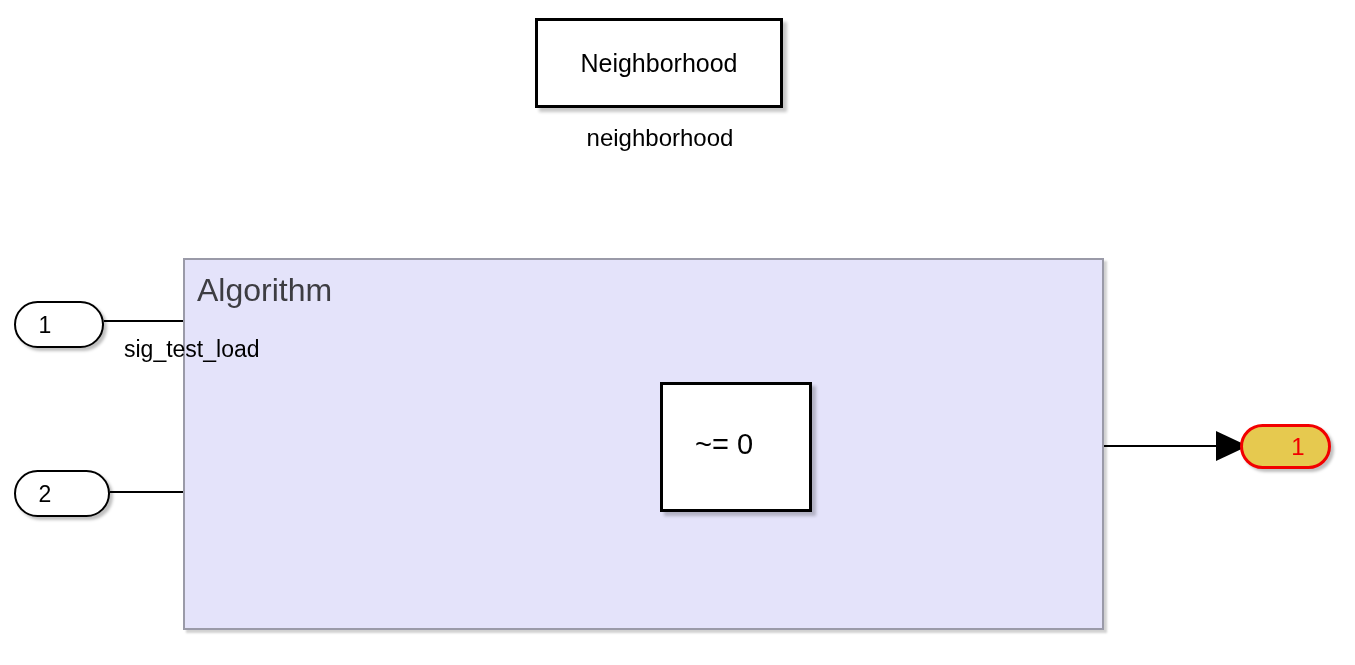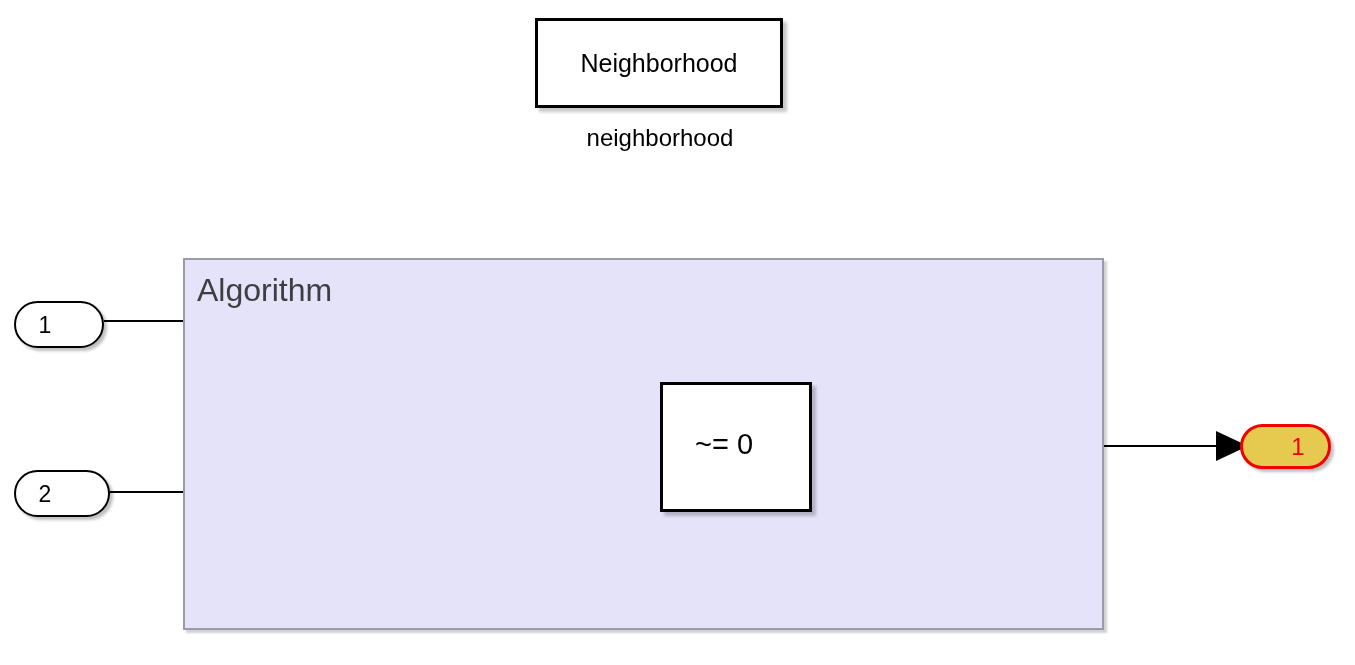--- a/index.html
+++ b/index.html
@@ -214,20 +214,21 @@
   </svg>
 
   <div id="neighborhood-block">
     <span class="inner-text">Neighborhood</span>
   </div>
   <div class="lbl" id="neighborhood-caption">neighborhood</div>
 
   <div id="algorithm-subsystem"></div>
   <div class="lbl" id="algorithm-title">Algorithm</div>
 
+  <div class="lbl" id="signal-label-sig-test-load">sig_test_load</div>
 
   <div id="switch-block"></div>
   <div class="lbl" id="switch-criteria">~= 0</div>
 
   <div class="inport" id="inport-1">
     <span class="num">1</span>
   </div>
   <div class="inport" id="inport-2">
     <span class="num">2</span>
   </div>

